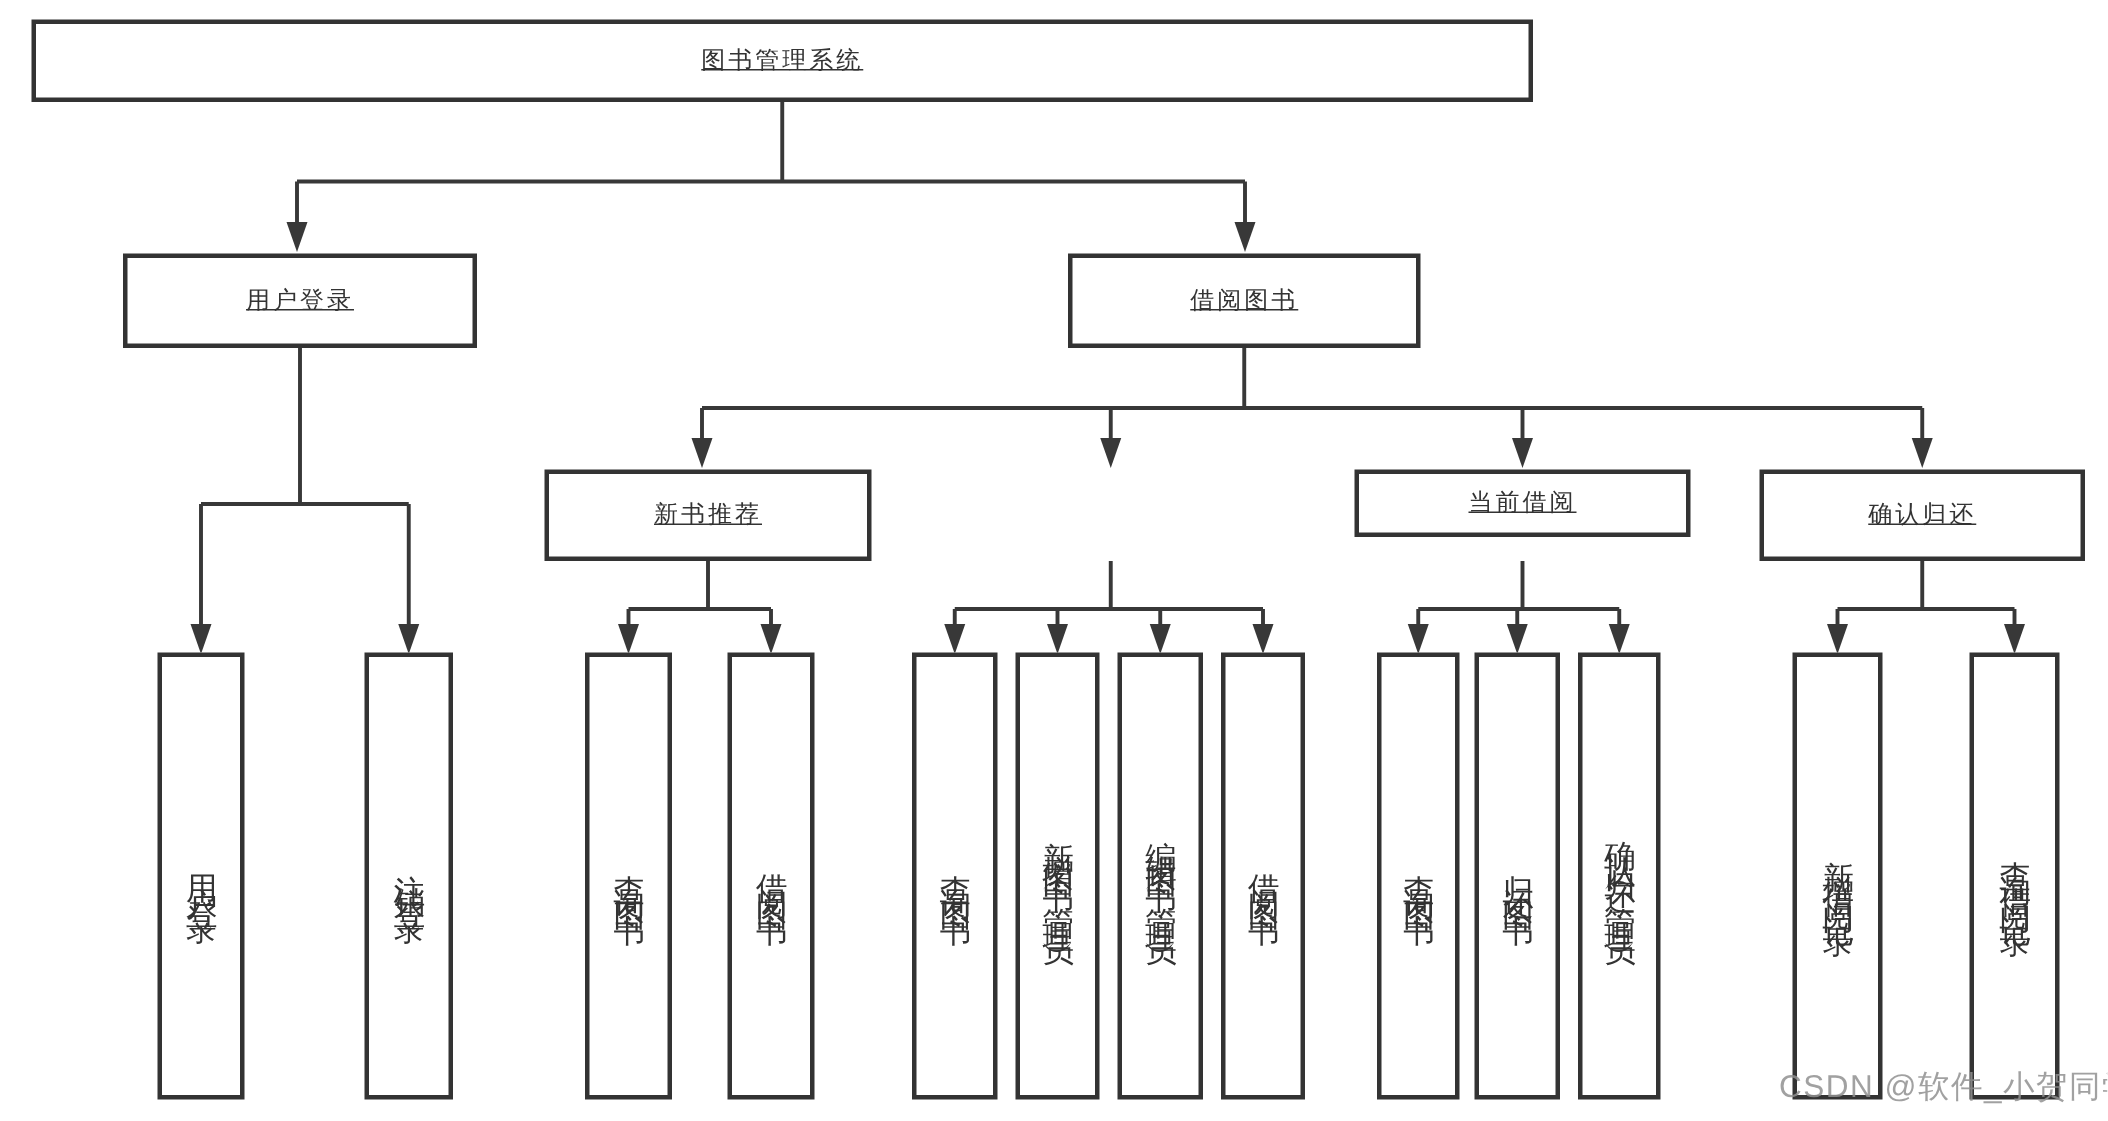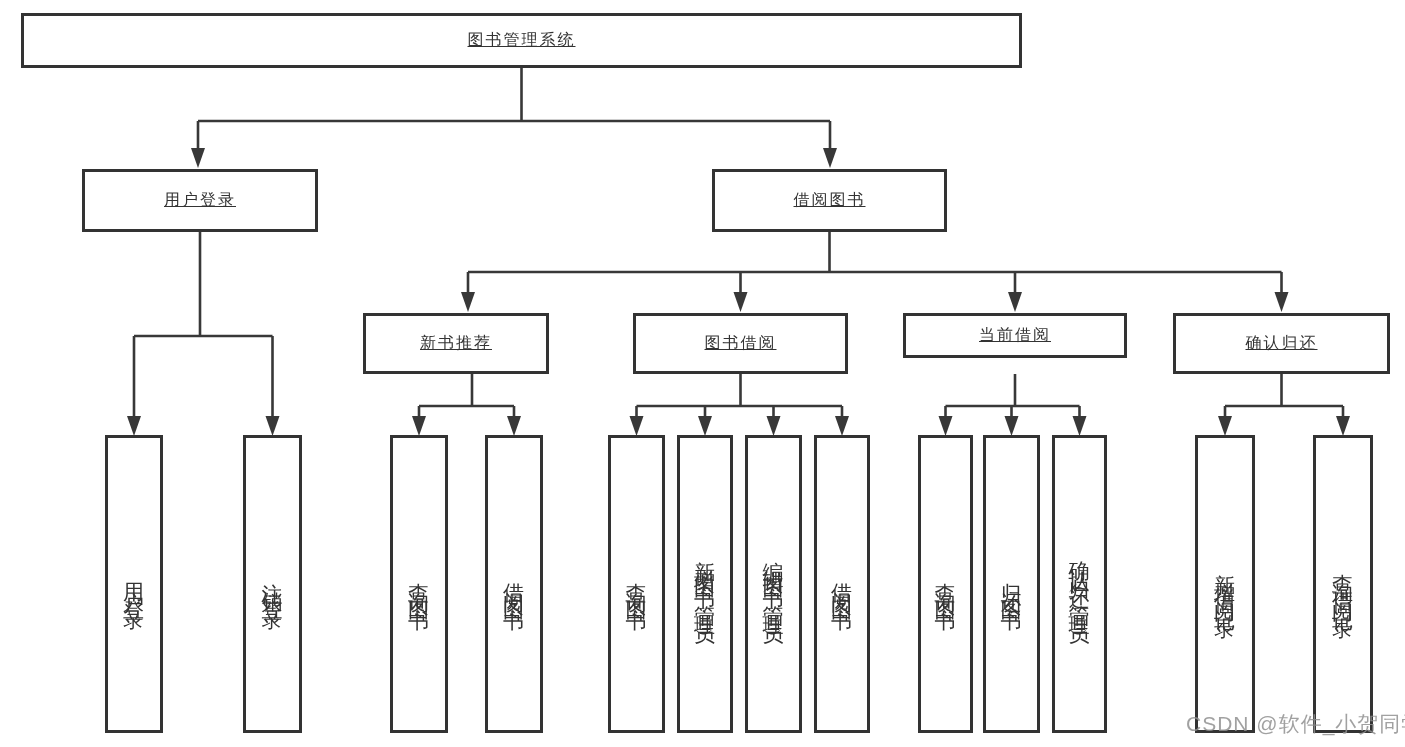--- a/index.html
+++ b/index.html
@@ -110,25 +110,22 @@
     <span>图书管理系统</span>
   </div>
 
   <div class="node hnode" style="left:82px; top:169px; width:236px; height:63px;">
     <span>用户登录</span>
   </div>
   <div class="node hnode" style="left:712px; top:169px; width:235px; height:63px;">
     <span>借阅图书</span>
   </div>
 
-  <div class="node hnode" style="left:363px; top:313px; width:186px; height:61px;">
+  <div class="node hnode" style="left:363px; top:313px; width:218px; height:61px;">
     <span>新书推荐</span>
-  </div>
-  <div class="node hnode" style="left:633px; top:313px; width:215px; height:61px;">
-    <span>图书借阅</span>
   </div>
   <div class="node hnode" style="left:903px; top:313px; width:224px; height:45px;">
     <span>当前借阅</span>
   </div>
   <div class="node hnode" style="left:1173px; top:313px; width:217px; height:61px;">
     <span>确认归还</span>
   </div>
 
   <div class="node vnode" style="left:105px; top:435px; width:58px; height:298px;">
     <span>用户登录</span>

